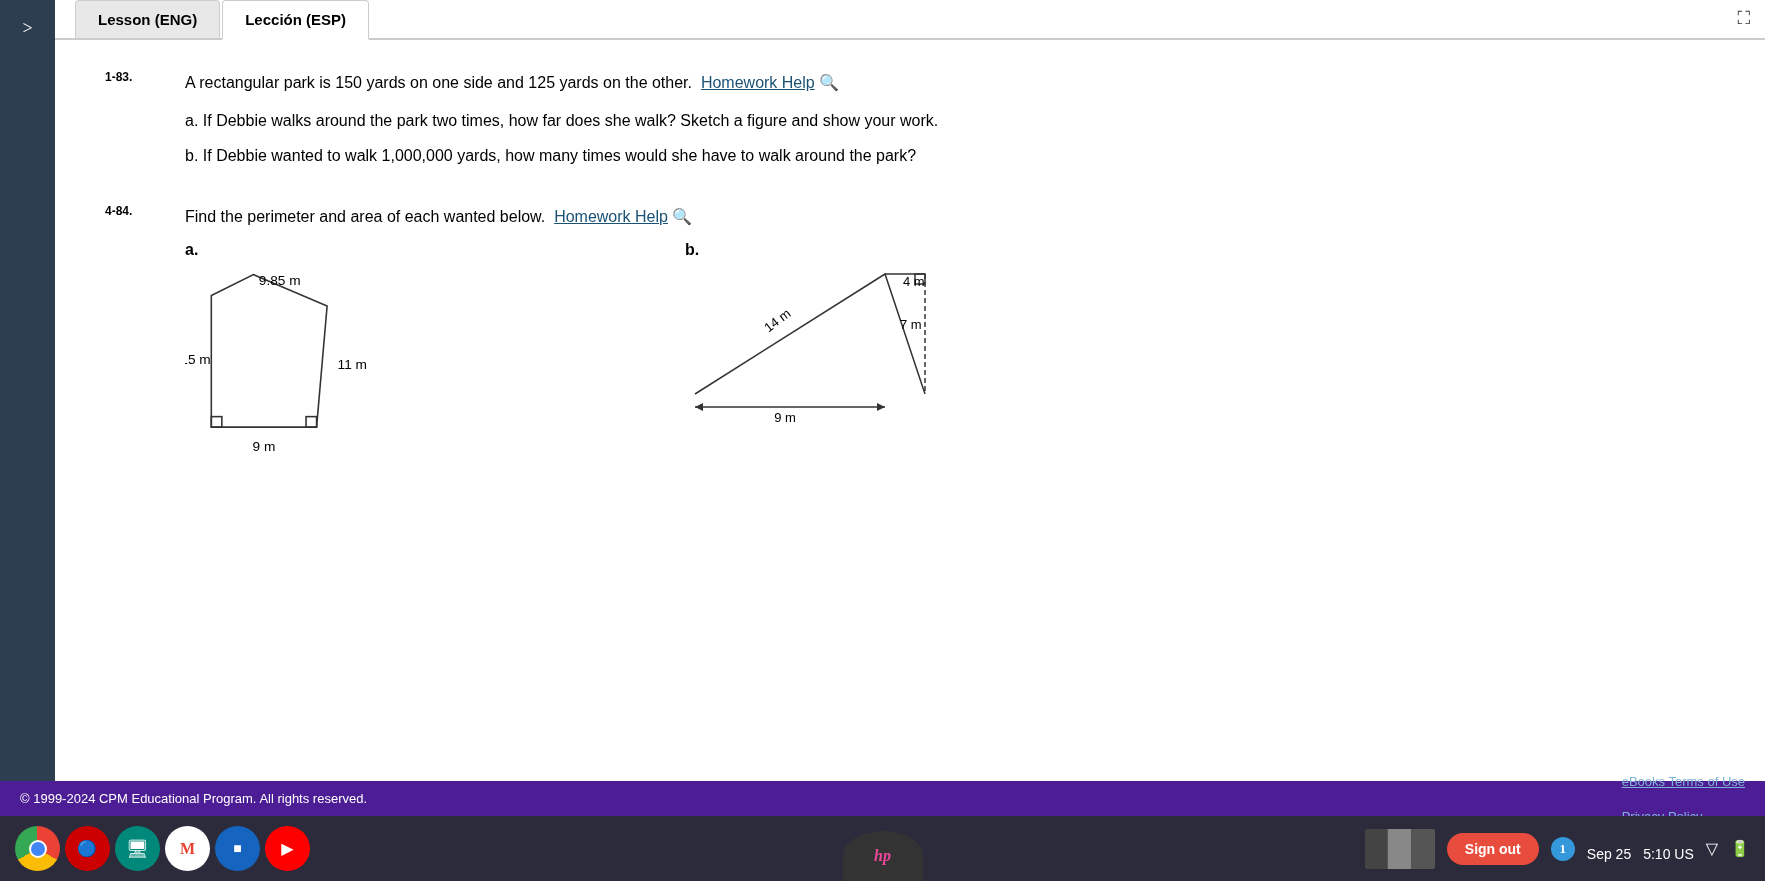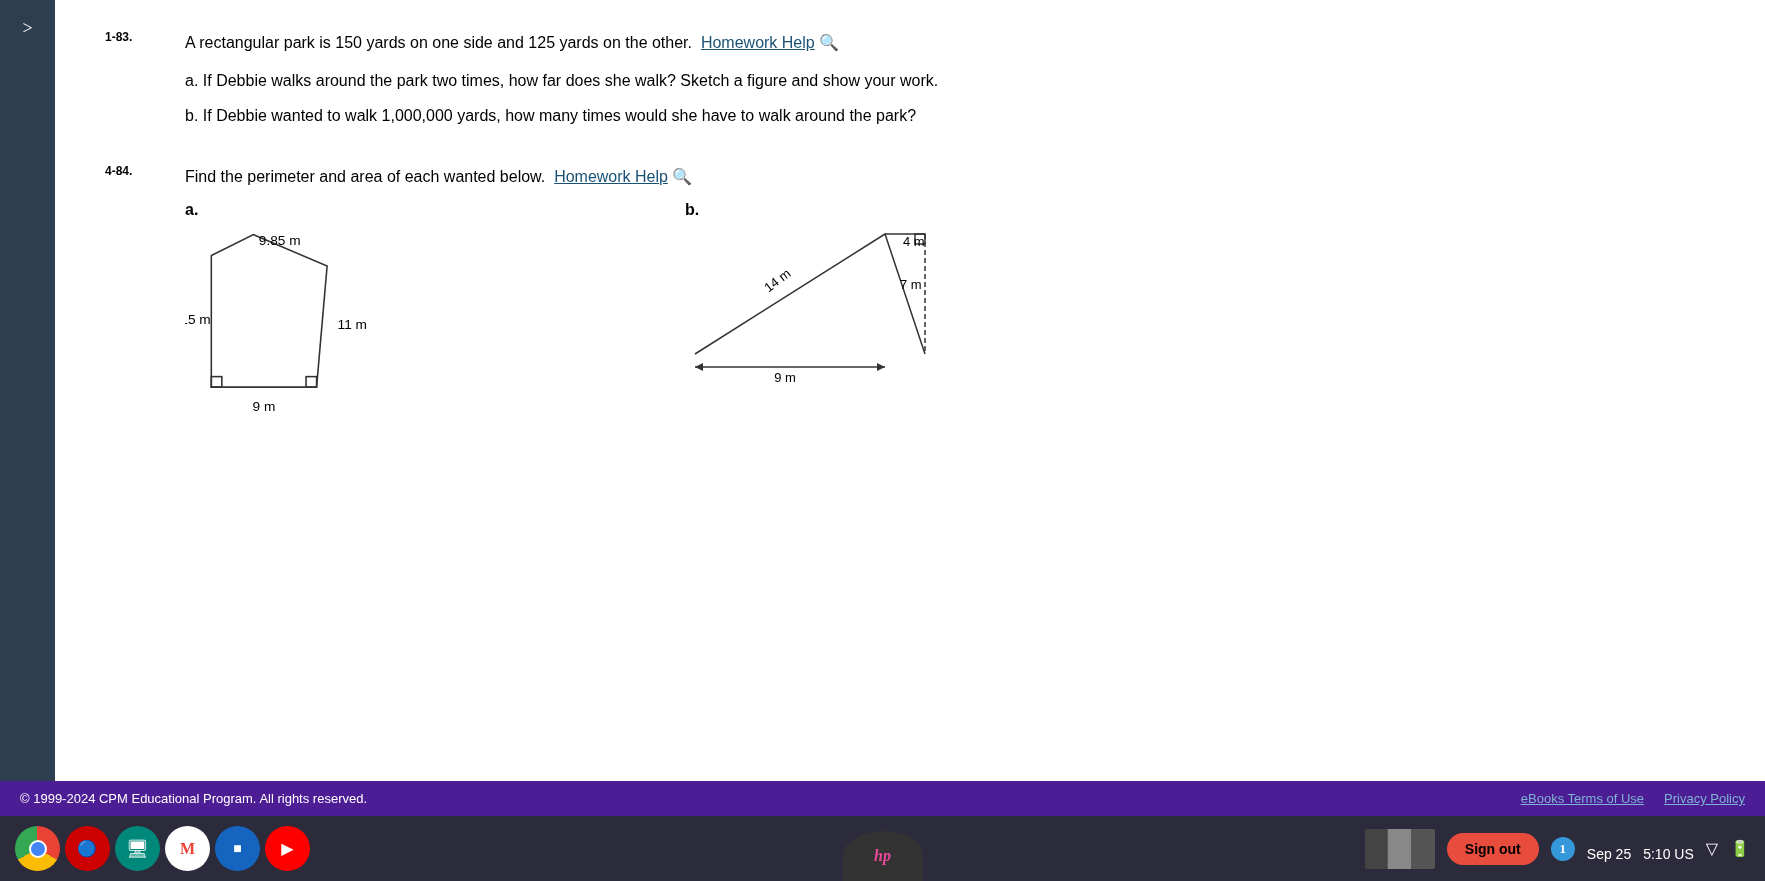--- a/index.html
+++ b/index.html
@@ -178,20 +178,21 @@
 
     .footer-copyright {
       color: #fff;
       font-size: 13px;
       font-family: Arial, sans-serif;
     }
 
     .footer-links {
       display: flex;
       gap: 20px;
+      flex-direction: column;
     }
 
     .footer-link {
       color: #7fb3d3;
       font-size: 13px;
       font-family: Arial, sans-serif;
       text-decoration: underline;
       cursor: pointer;
     }
 
@@ -226,21 +227,21 @@
     }
 
     .taskbar-right {
       display: flex;
       align-items: center;
       gap: 12px;
     }
 
     .sign-out-btn {
       background: #e74c3c;
-      color: #000000;
+      color: #ffffff;
       border: none;
       padding: 8px 18px;
       border-radius: 20px;
       font-size: 14px;
       font-family: Arial, sans-serif;
       cursor: pointer;
       font-weight: bold;
     }
 
     .taskbar-time {
@@ -326,20 +327,25 @@
   </style>
 </head>
 <body>
 
 <div class="sidebar-strip">
   <span class="sidebar-arrow">&gt;</span>
 </div>
 
 <div class="main-content">
 
+  <div class="tabs-bar">
+    <div class="tab">Lesson (ENG)</div>
+    <div class="tab active">Lección (ESP)</div>
+    <span class="fullscreen-icon">⛶</span>
+  </div>
 
   <div class="content-body">
 
     <div class="problem">
       <div class="problem-row">
         <span class="problem-number">1-83.</span>
         <span class="problem-text">
           <span>A rectangular park is 150 yards on one side and 125 yards on the other.</span>&nbsp;
           <a class="homework-link">Homework Help</a>
           🔍

